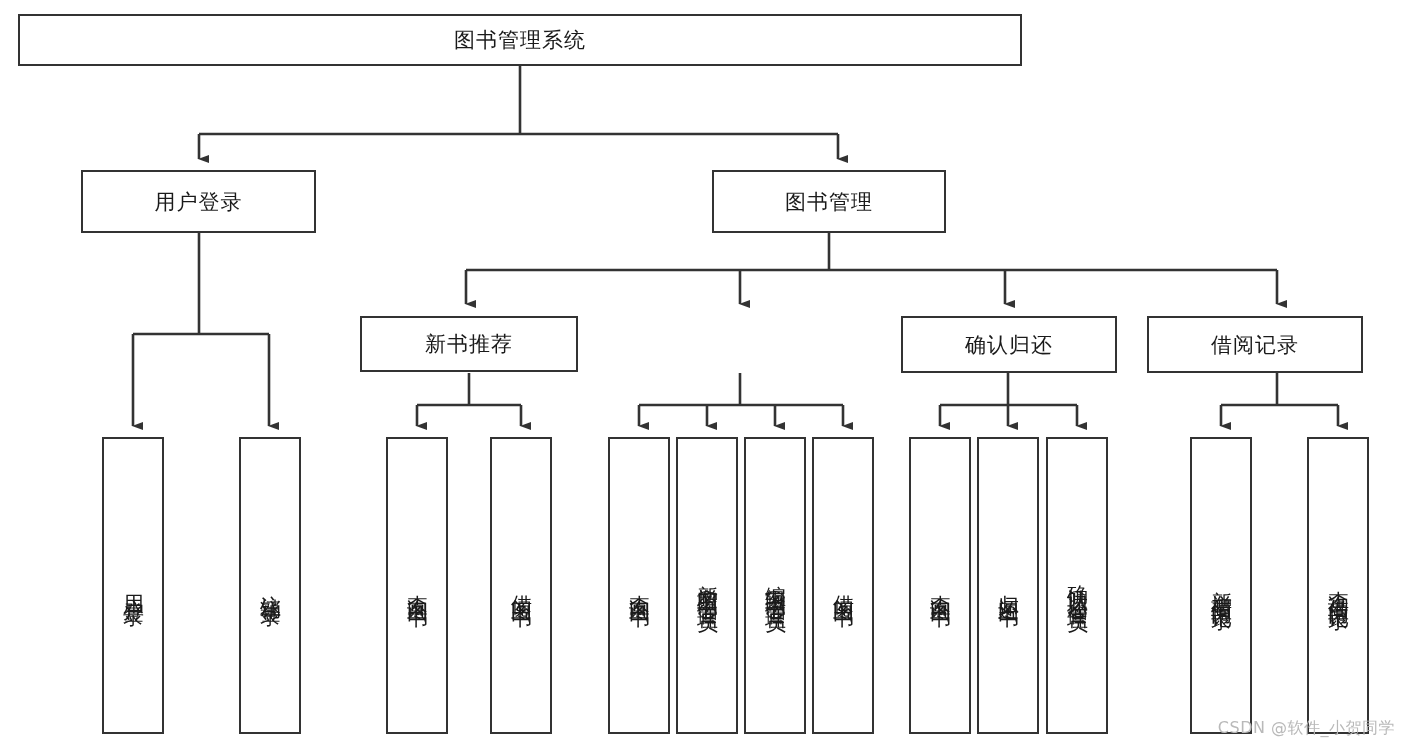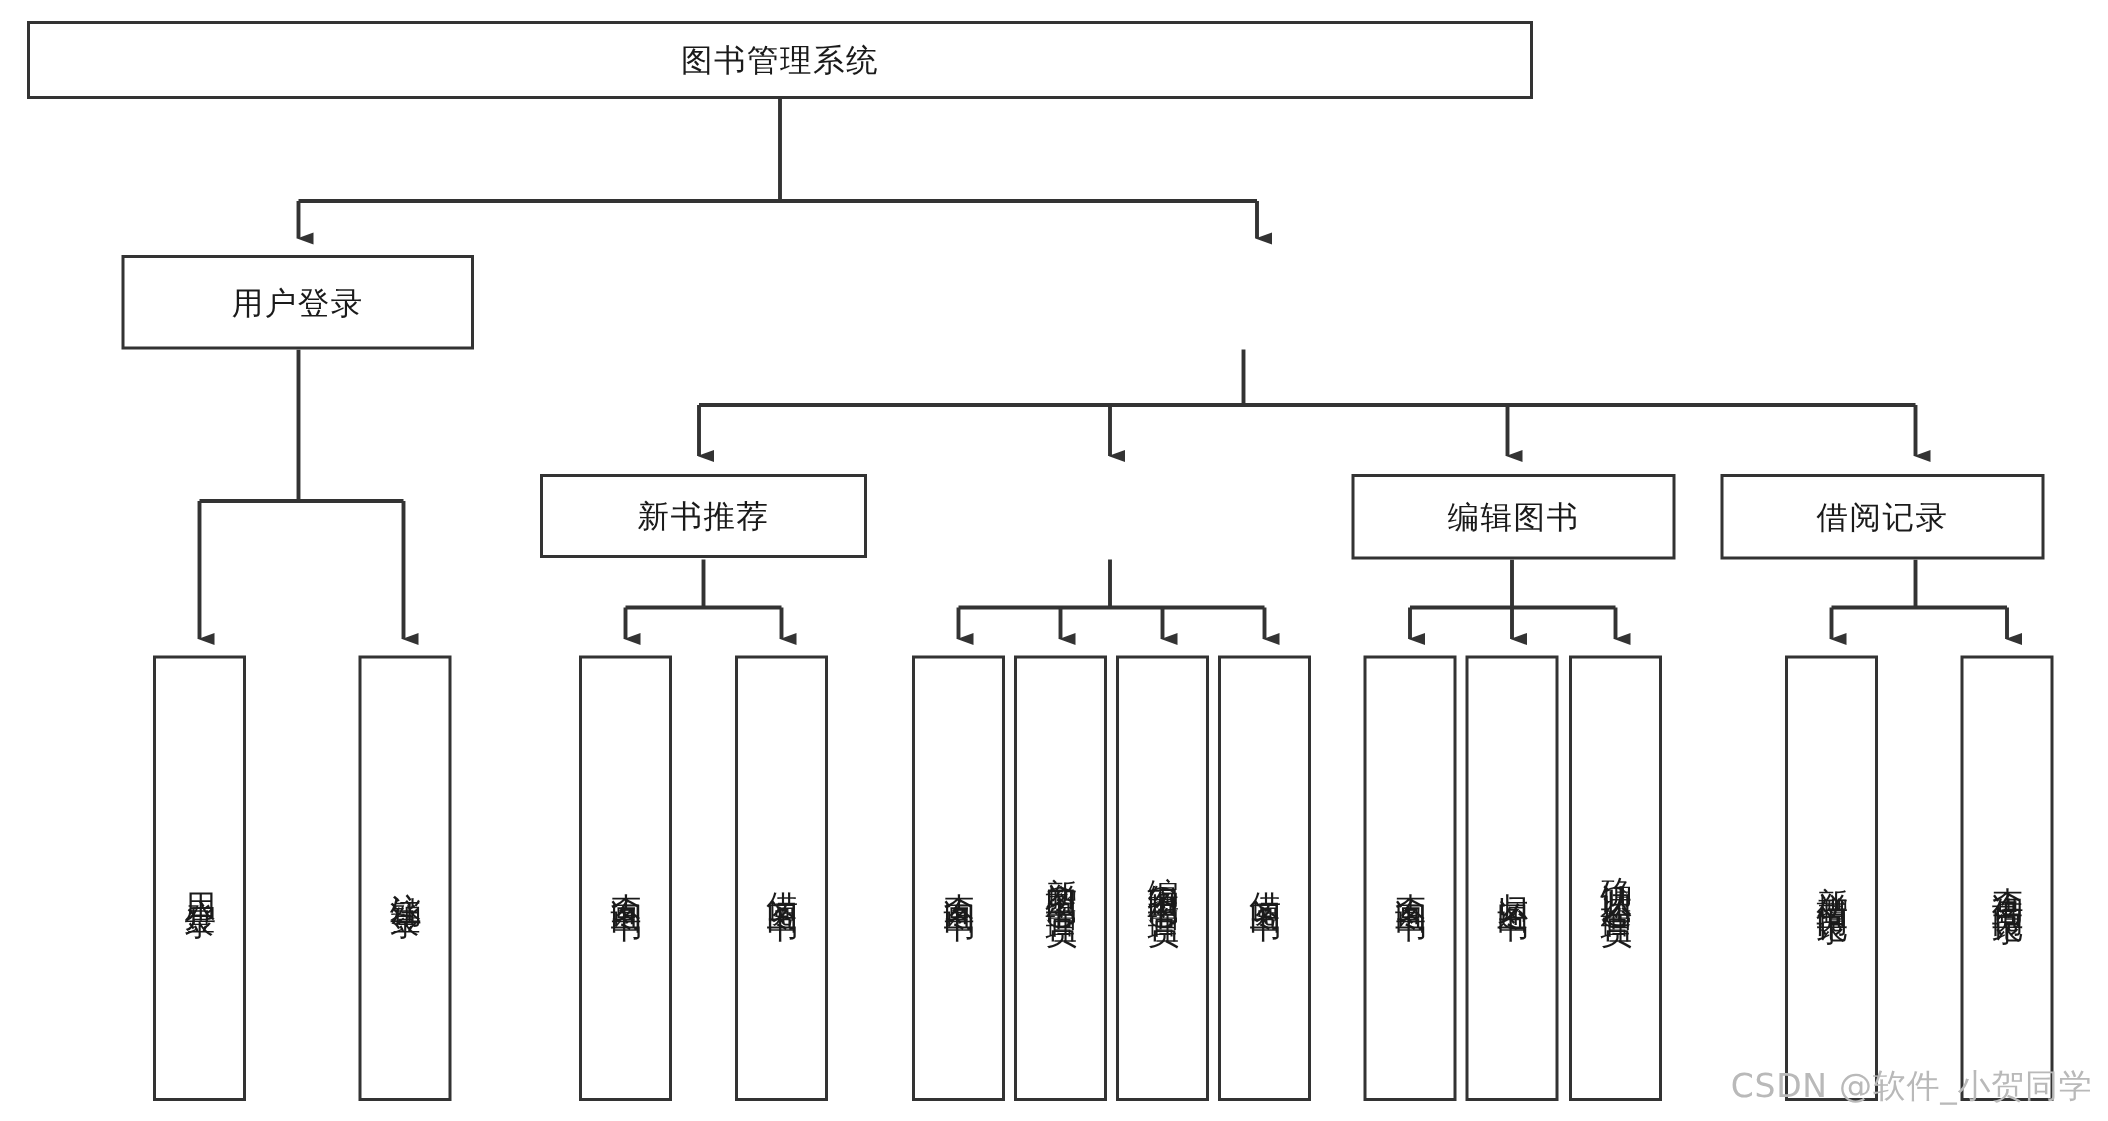--- a/index.html
+++ b/index.html
@@ -49,21 +49,21 @@
   }
   .node.vert .txt {
     writing-mode: vertical-rl;
     text-orientation: upright;
     display: block;
   }
   #watermark {
     position: absolute;
     right: 10px;
     bottom: 8px;
-    font-size: 22px;
+    font-size: 16px;
     color: #b9b9b9;
     letter-spacing: 0.5px;
     white-space: nowrap;
     pointer-events: none;
   }
 </style>
 </head>
 <body>
 
 <div id="canvas">
@@ -118,26 +118,29 @@
     </g>
   </svg>
 
   <div class="node horiz" style="left:18px; top:14px; width:1004px; height:52px;">
     <span class="txt">图书管理系统</span>
   </div>
 
   <div class="node horiz" style="left:81px; top:170px; width:235px; height:63px;">
     <span class="txt">用户登录</span>
   </div>
+  <div class="node horiz" style="left:712px; top:170px; width:234px; height:63px;">
+    <span class="txt">图书管理</span>
+  </div>
 
   <div class="node horiz" style="left:360px; top:316px; width:218px; height:56px;">
     <span class="txt">新书推荐</span>
   </div>
   <div class="node horiz" style="left:901px; top:316px; width:216px; height:57px;">
-    <span class="txt">编辑图书</span>
+    <span class="txt">确认归还</span>
   </div>
   <div class="node horiz" style="left:1147px; top:316px; width:216px; height:57px;">
     <span class="txt">借阅记录</span>
   </div>
 
   <div class="node vert" style="left:102px; top:437px; width:62px; height:297px;">
     <span class="txt">用户登录</span>
   </div>
   <div class="node vert" style="left:239px; top:437px; width:62px; height:297px;">
     <span class="txt">注销登录</span>

